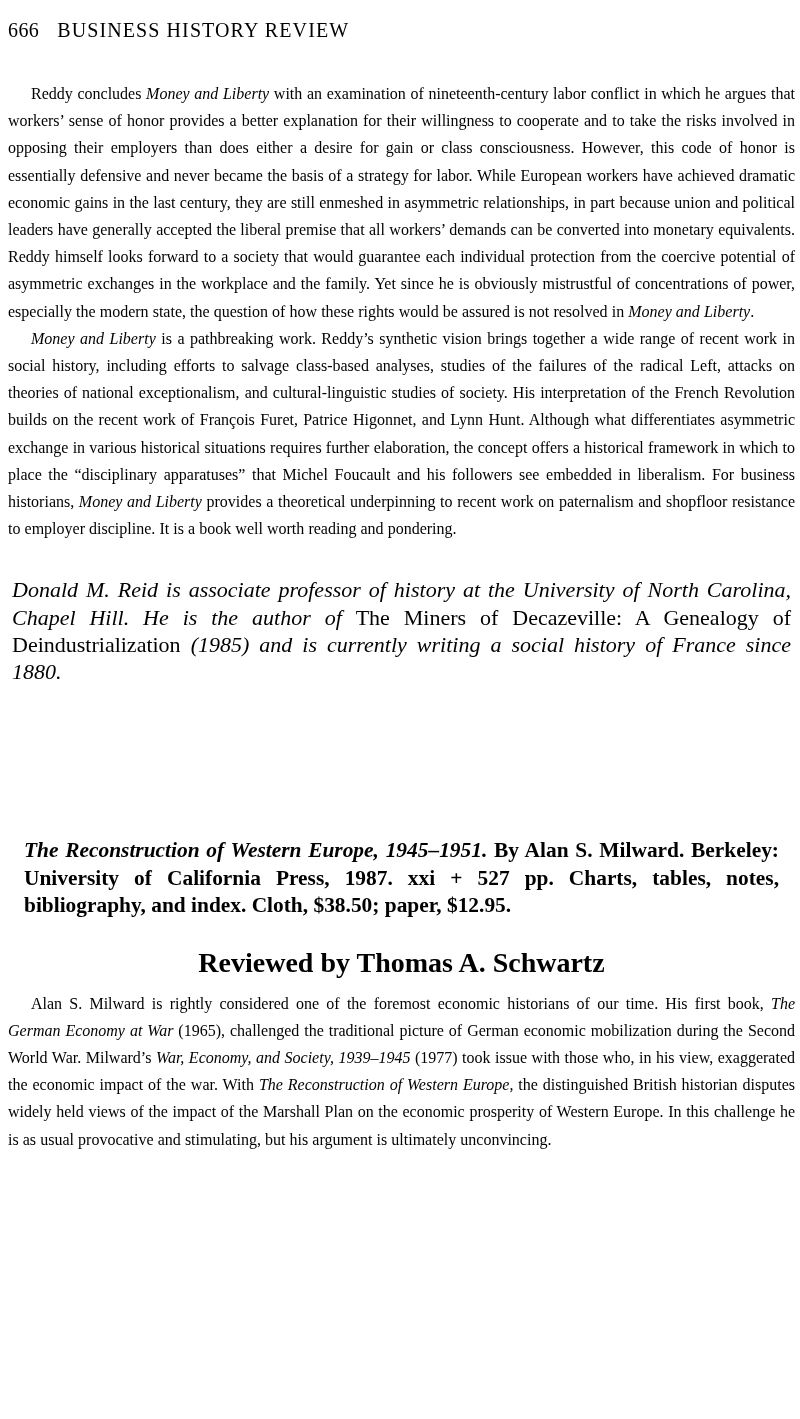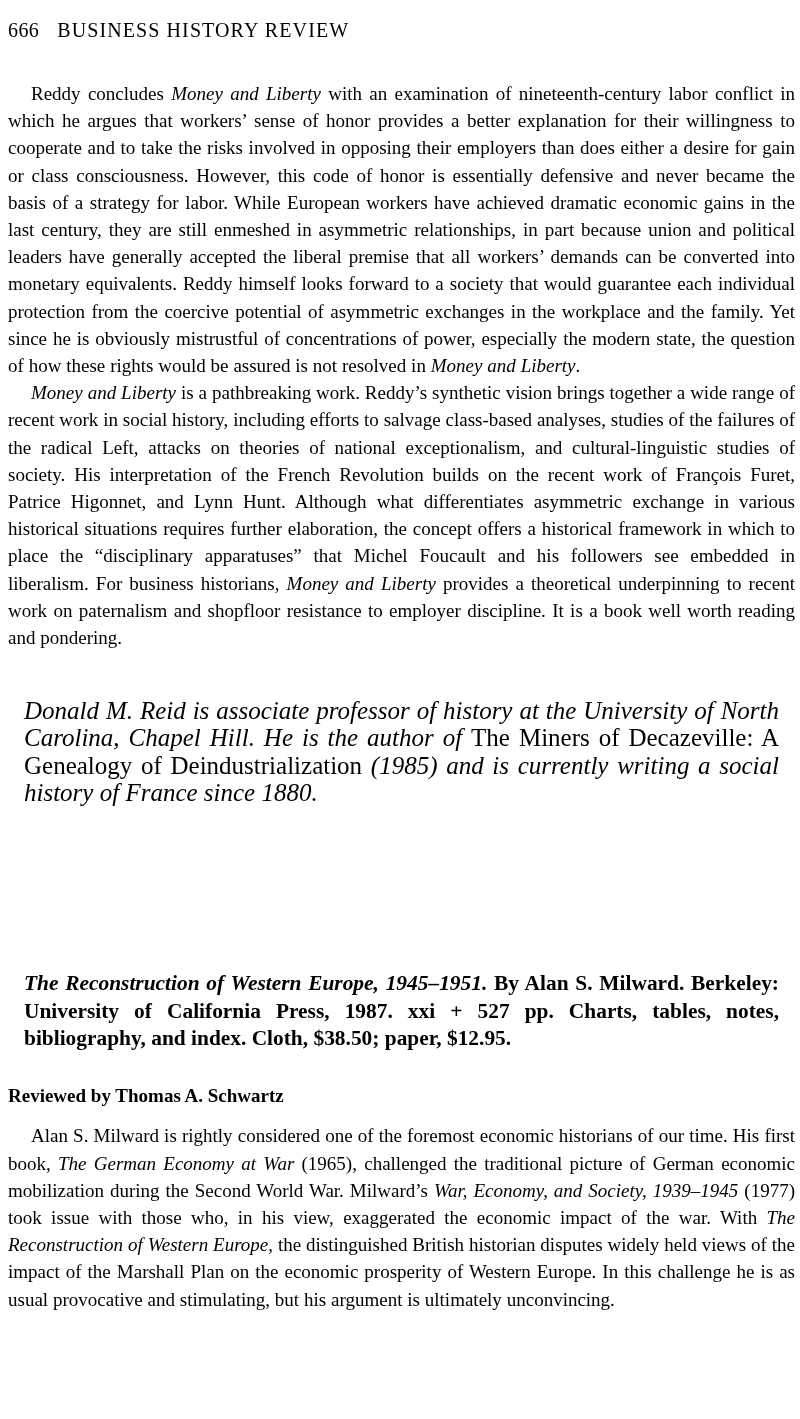--- a/index.html
+++ b/index.html
@@ -50,34 +50,34 @@
   
   .column {
     position: absolute;
     left: 8px;
     top: 64px;
     width: 787px;
   }
 
   p.body {
     margin: 0;
-    font-size: 19px;
+    font-size: 16px;
     line-height: 27.2px;
     text-align: justify;
     text-justify: inter-word;
     hyphens: none;
     word-spacing: 0.1px;
   }
   p.body.indent {
     text-indent: 23px;
   }
 
   p.bio {
-    margin: 16px;
-    font-size: 25px;
+    margin: 4px;
+    font-size: 22px;
     line-height: 27.2px;
     text-align: justify;
     font-style: italic;
   }
 
   .gap-bio {
     height: 30px;
   }
   .gap-section {
     height: 132px;
@@ -90,23 +90,24 @@
   p.bookhead {
     margin: 16px;
     font-size: 21.4px;
     line-height: 27.6px;
     font-weight: bold;
     text-align: justify;
   }
 
   p.reviewer {
     margin: 0;
-    font-size: 19px;
+    font-size: 28px;
     line-height: 27.6px;
     font-weight: bold;
+    text-align: center;
   }
 </style>
 </head>
 <body>
 
 <div class="page">
 
   <div class="runhead">
     <span class="folio">666</span><span class="title">BUSINESS HISTORY REVIEW</span>
   </div>

